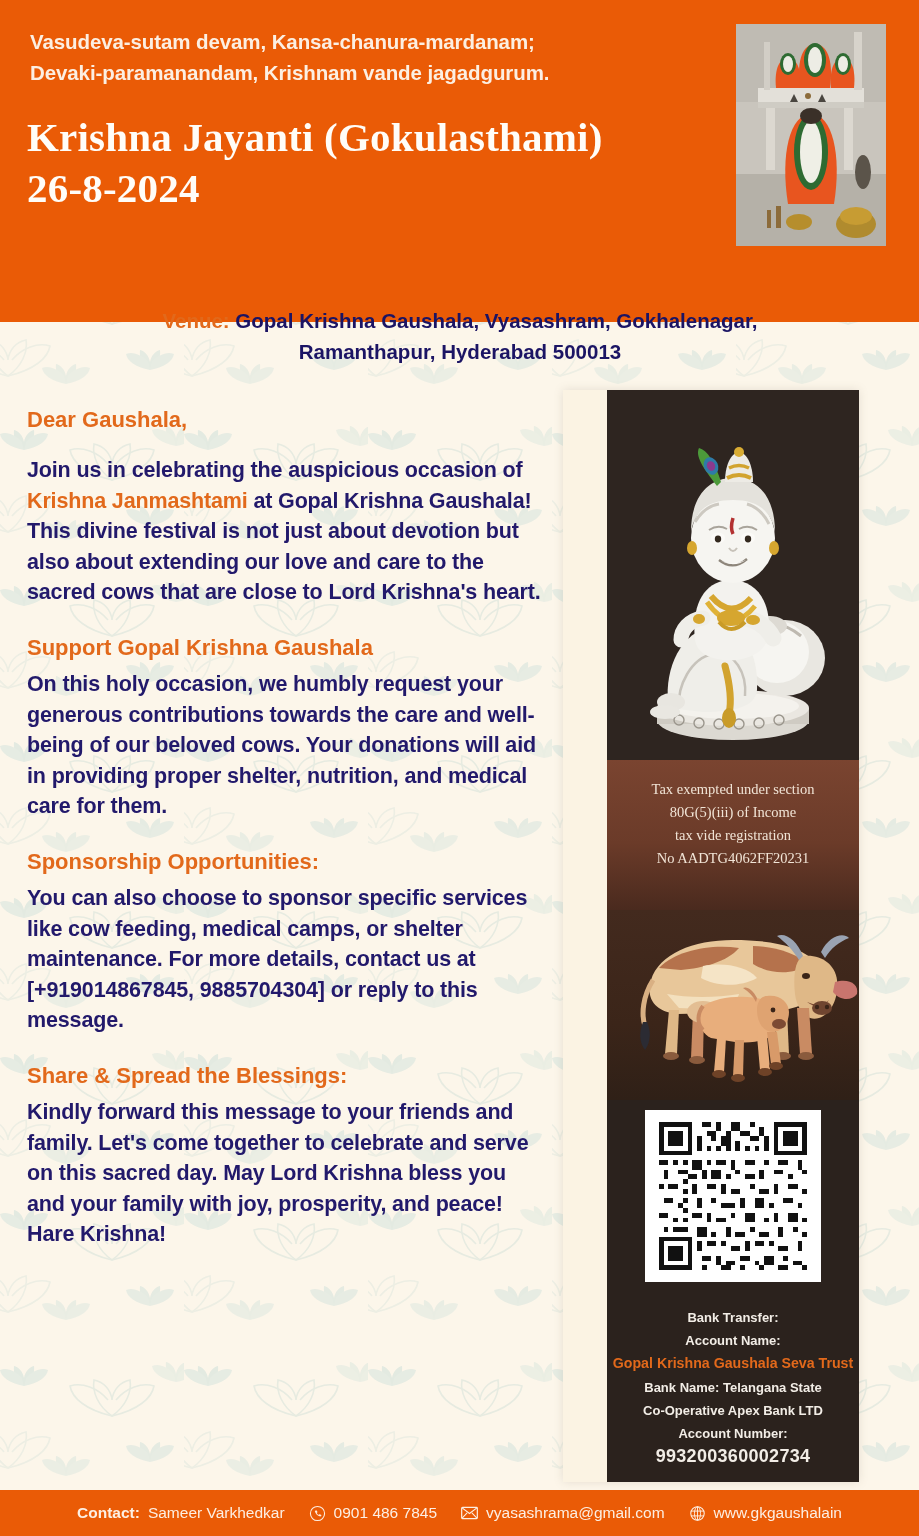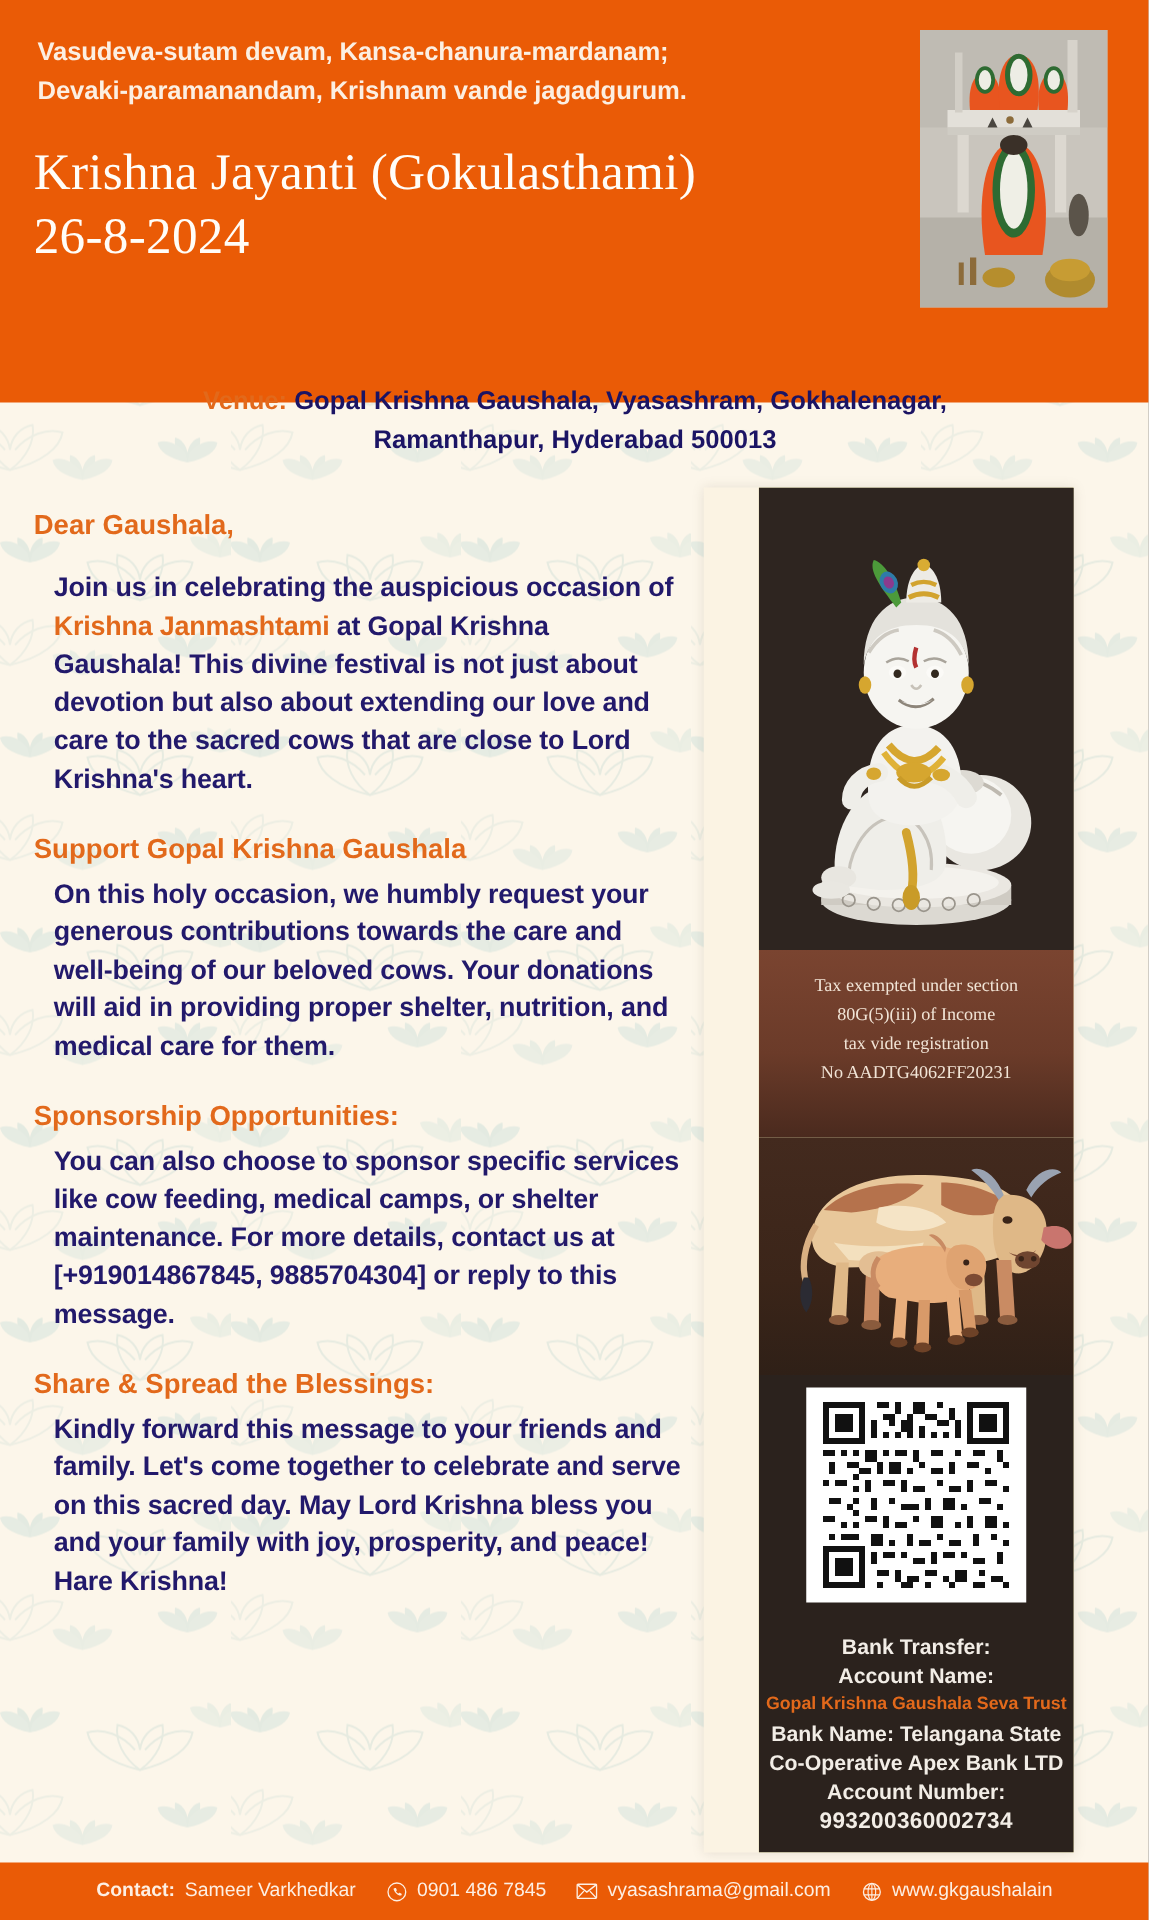--- a/index.html
+++ b/index.html
@@ -36,21 +36,21 @@
     font-size:20.5px;
     font-weight:bold;
     line-height:31px;
     letter-spacing:-0.1px;
   }
   .title {
     position:absolute; left:27px; top:112px;
     width:700px;
     color:#FFFDF8;
     font-family:"Liberation Serif", serif;
-    font-weight:normal;
+    font-weight:bold;
     font-size:41px;
     line-height:51px;
     letter-spacing:0.2px;
   }
   .shrine-photo {
     position:absolute; left:736px; top:24px;
     width:150px; height:222px;
     background:#c9c6bf;
     overflow:hidden;
   }
@@ -77,38 +77,37 @@
     color:#E2691B;
     font-size:22px; font-weight:bold;
     line-height:30px;
     margin-bottom:6px;
   }
   .body-text {
     color:#22196B;
     font-size:21.5px; font-weight:bold;
     line-height:30.6px;
     letter-spacing:-0.15px;
-    margin-left:16px;
   }
   .hl-orange { color:#E2691B; }
   .blk { margin-bottom:25px; }
 
   
   .right-panel {
     position:absolute; left:563px; top:390px;
     width:296px; height:1092px;
     background:#FBF3E3;
     padding:10px 0 0 0;
     z-index:3;
     box-shadow:0 0 9px rgba(120,110,95,0.18);
   }
   .panel-inner {
     position:absolute; left:44px; top:0px;
     width:252px; height:1092px;
-    background:#fef9c3;
+    background:#7dd3fc;
     overflow:hidden;
   }
   .krishna-zone {
     position:relative;
     width:252px; height:370px;
     background:#2E2520;
     overflow:hidden;
   }
   .tax-zone {
     position:relative;
@@ -141,21 +140,21 @@
   }
   .bank-zone {
     position:relative;
     width:252px; height:182px;
     background:#2B221D;
     text-align:center;
     padding-top:6px;
   }
   .bank-line {
     color:#F2EDE6;
-    font-size:17px;
+    font-size:13px;
     font-weight:bold;
     line-height:23.2px;
   }
   .bank-line.accent { color:#E2691B; font-size:14.2px; }
   .bank-line.big { font-size:18px; letter-spacing:0.3px; }
 
   
   .footer {
     position:absolute; left:0; top:1490px;
     width:919px; height:46px;

